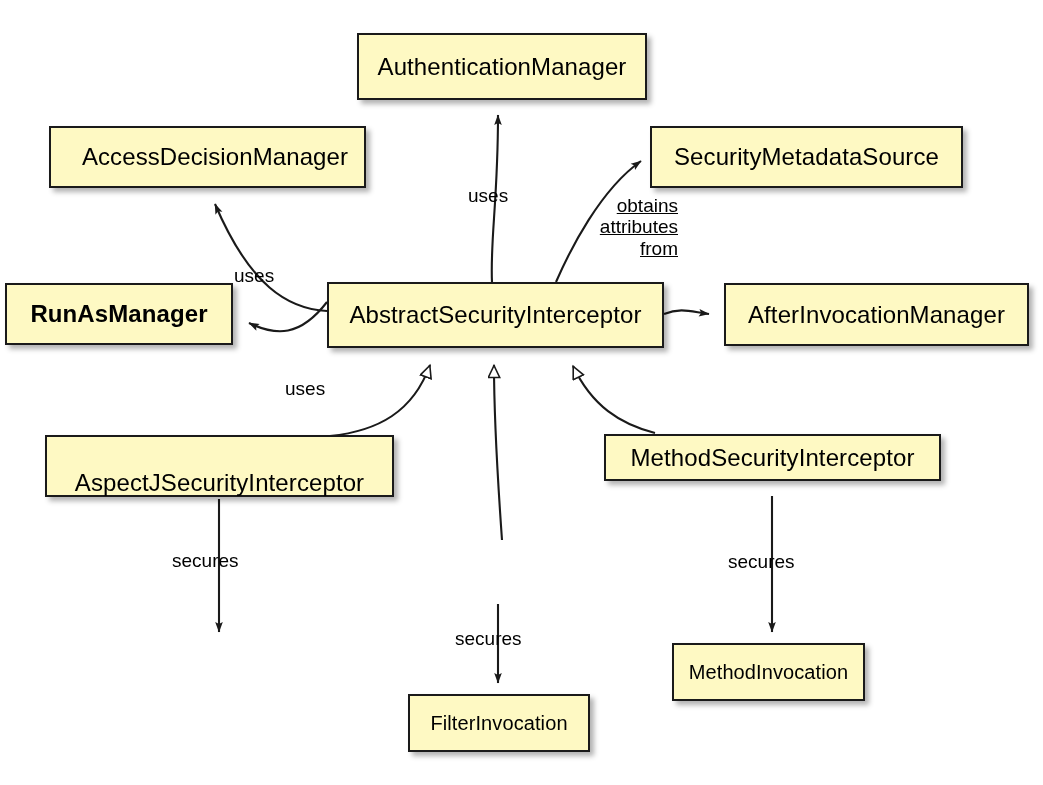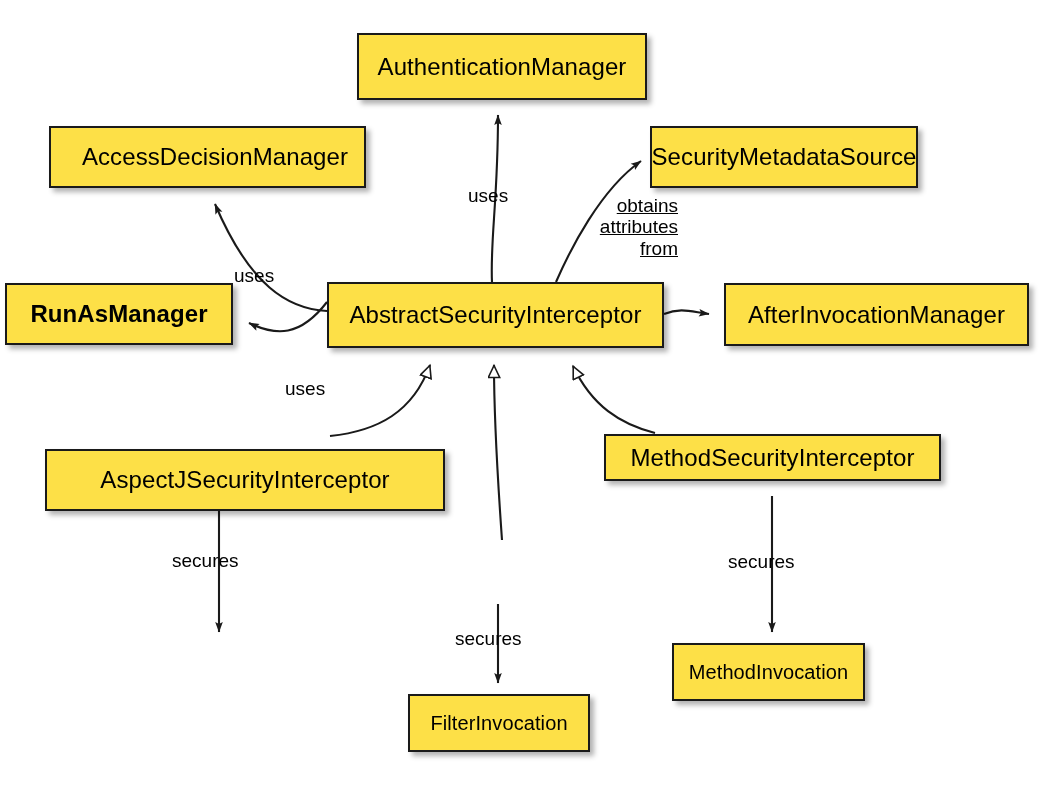--- a/index.html
+++ b/index.html
@@ -22,21 +22,21 @@
     position: absolute;
     left: 0;
     top: 0;
     width: 1043px;
     height: 785px;
     pointer-events: none;
   }
   .uml-class {
     position: absolute;
     box-sizing: border-box;
-    background: #fde047;
+    background: #fef9c3;
     border: 2px solid #1a1a1a;
     display: flex;
     align-items: center;
     justify-content: center;
     box-shadow: 4px 4px 5px rgba(0,0,0,0.30);
     z-index: 3;
   }
   .uml-class .cls-name {
     display: block;
     color: #000000;
@@ -96,37 +96,37 @@
   </svg>
 
   <div class="uml-class" style="left:357px; top:33px; width:290px; height:67px;">
     <span class="cls-name" style="font-size:24px;">AuthenticationManager</span>
   </div>
 
   <div class="uml-class" style="left:49px; top:126px; width:317px; height:62px;padding-left:15px;">
     <span class="cls-name" style="font-size:24px;">AccessDecisionManager</span>
   </div>
 
-  <div class="uml-class" style="left:650px; top:126px; width:268px; height:62px;">
+  <div class="uml-class" style="left:650px; top:126px; width:313px; height:62px;">
     <span class="cls-name" style="font-size:24px;">SecurityMetadataSource</span>
   </div>
 
   <div class="uml-class" style="left:5px; top:283px; width:228px; height:62px;">
     <span class="cls-name" style="font-size:24px;font-weight:bold;">RunAsManager</span>
   </div>
 
   <div class="uml-class" style="left:327px; top:282px; width:337px; height:66px;">
     <span class="cls-name" style="font-size:24px;">AbstractSecurityInterceptor</span>
   </div>
 
   <div class="uml-class" style="left:724px; top:283px; width:305px; height:63px;">
     <span class="cls-name" style="font-size:24px;">AfterInvocationManager</span>
   </div>
 
-  <div class="uml-class" style="left:45px; top:449px; width:400px; height:62px;">
+  <div class="uml-class" style="left:45px; top:435px; width:349px; height:62px;align-items:flex-end;">
     <span class="cls-name" style="font-size:24px;">AspectJSecurityInterceptor</span>
   </div>
 
   <div class="uml-class" style="left:604px; top:434px; width:337px; height:47px;">
     <span class="cls-name" style="font-size:24px;">MethodSecurityInterceptor</span>
   </div>
 
 
 
   <div class="uml-class" style="left:408px; top:694px; width:182px; height:58px;">

